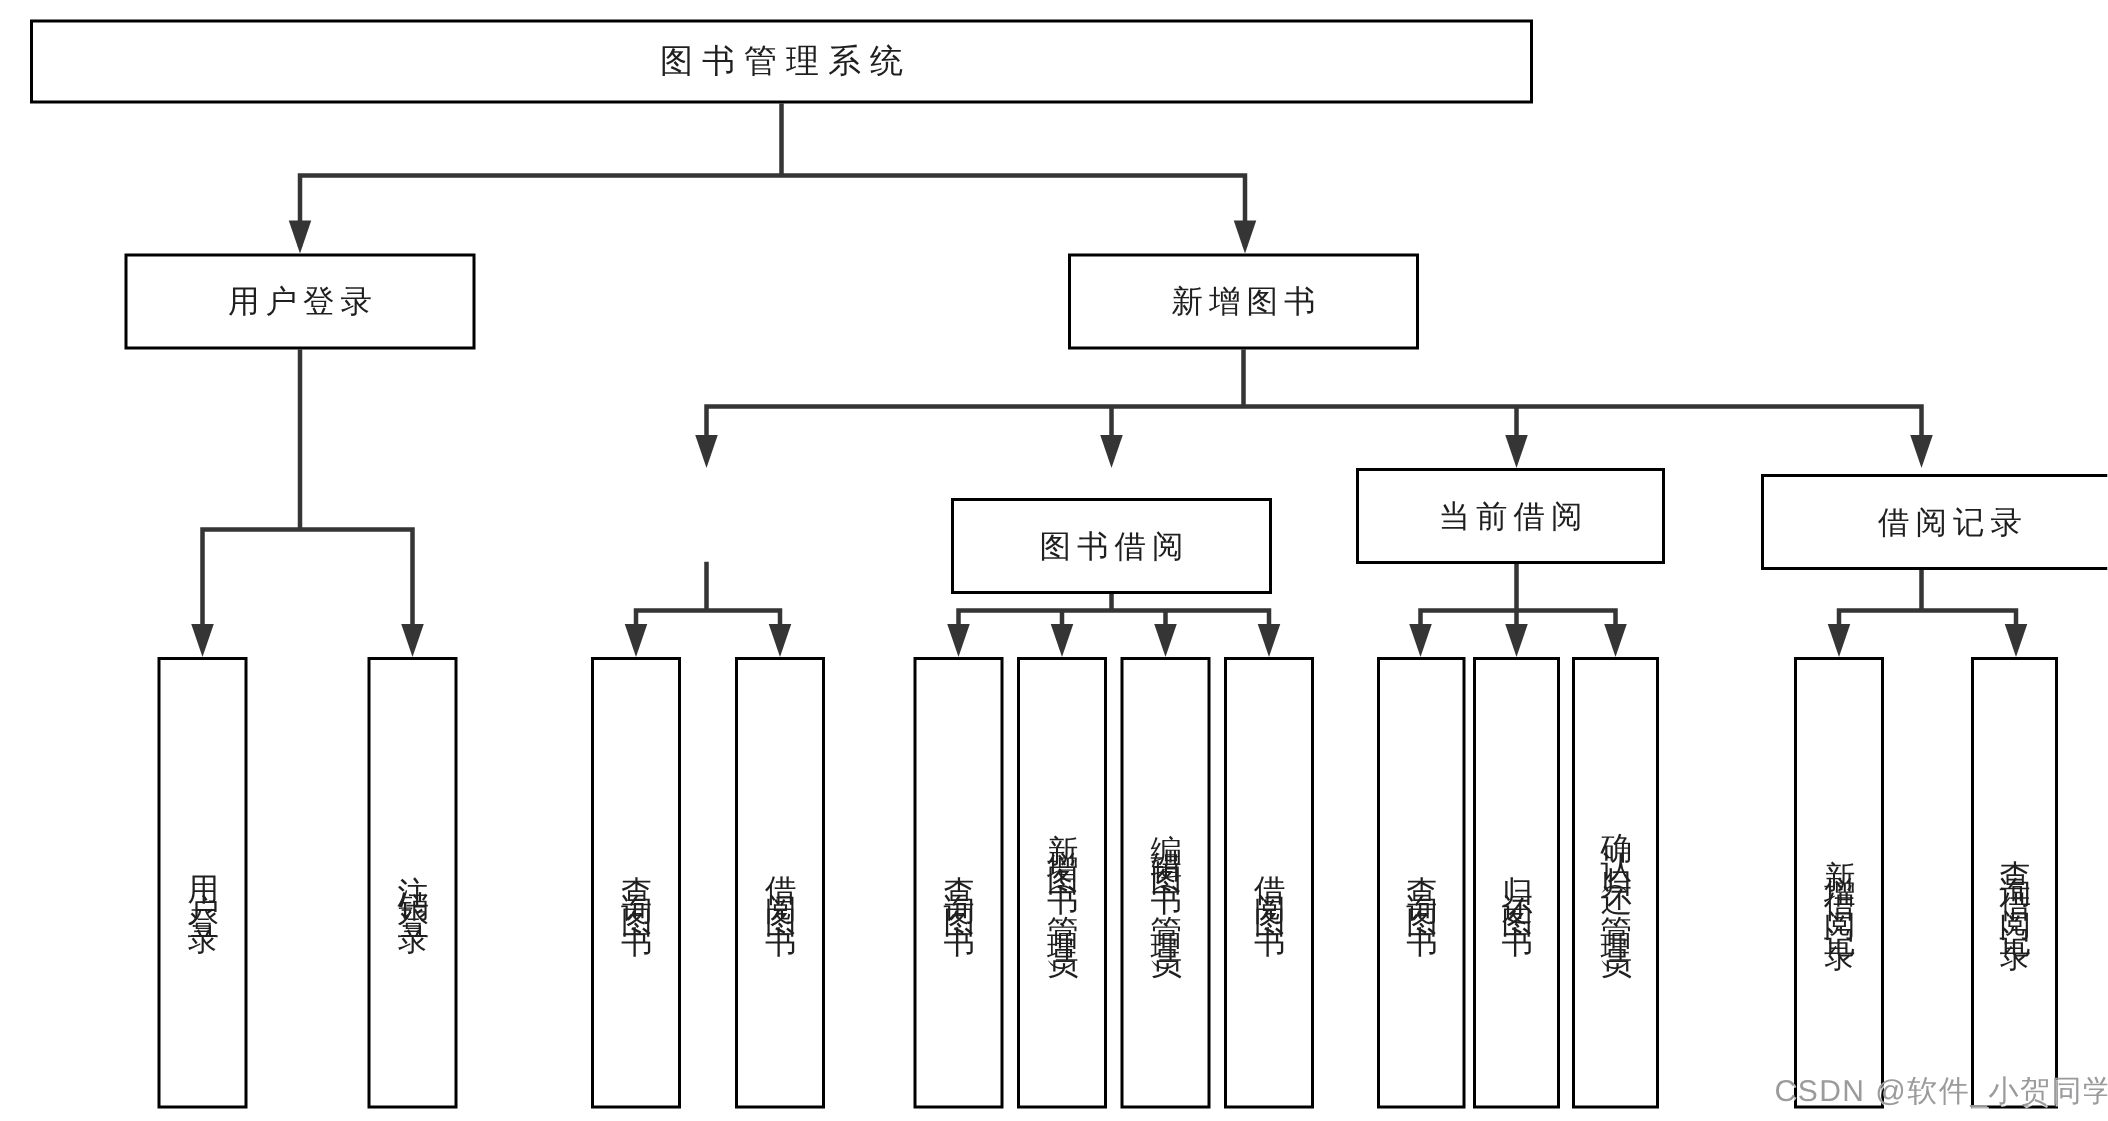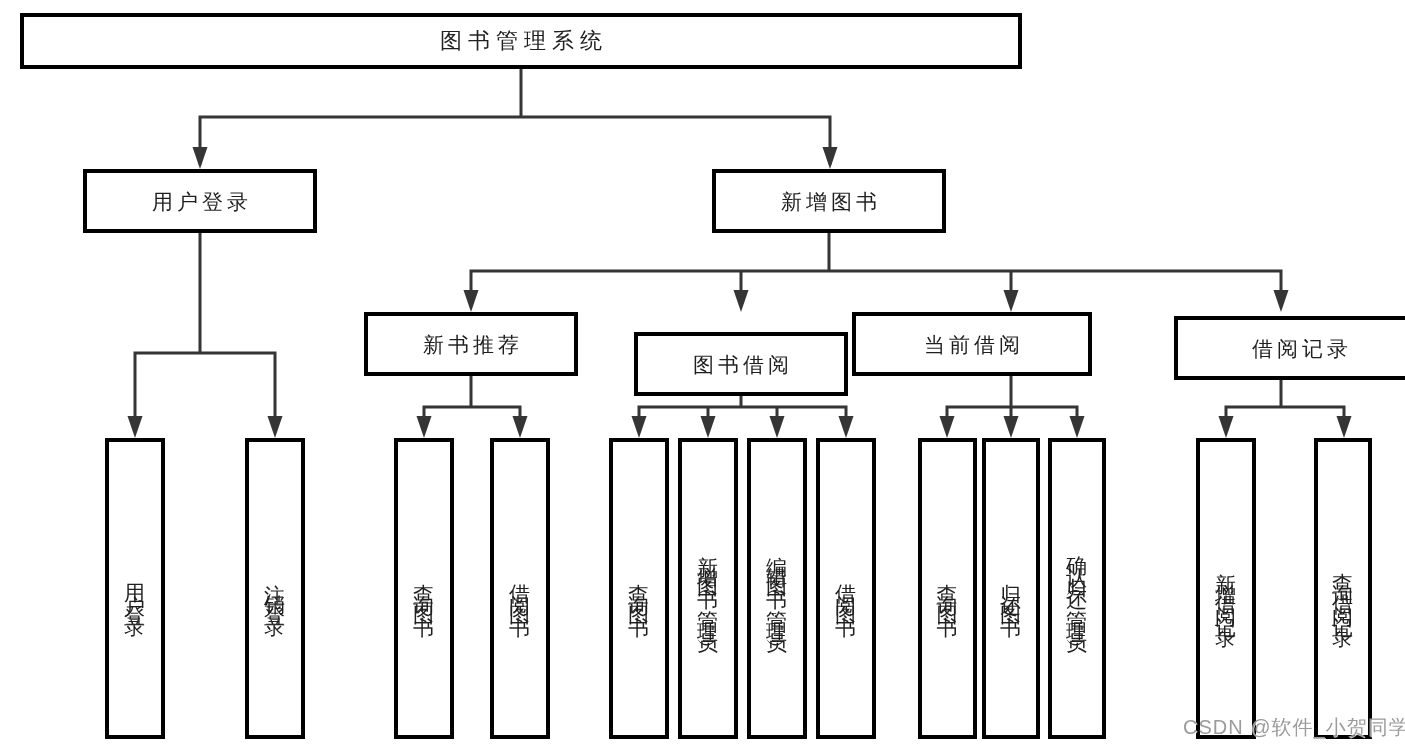--- a/index.html
+++ b/index.html
@@ -3,21 +3,21 @@
 <meta charset="utf-8">
 <style>
   * { margin:0; padding:0; box-sizing:border-box; }
   html,body { background:#ffffff; }
   body { font-family:"Liberation Sans", sans-serif; }
   .stage { position:relative; width:1405px; height:747px; background:#ffffff; overflow:hidden; }
   .connectors { position:absolute; left:0; top:0; width:1405px; height:747px; }
   .node {
     position:absolute;
     background:#ffffff;
-    border:4px solid #000000;
+    border:2px solid #000000;
     display:flex;
     align-items:center;
     justify-content:center;
     color:#1f1f1f;
     z-index:2;
   }
   .h-node span { font-size:21px; letter-spacing:4px; text-indent:4px; white-space:nowrap; line-height:1; }
   .root-node span { font-size:22px; letter-spacing:6px; text-indent:6px; }
   .leaf span {
     writing-mode:vertical-rl;
@@ -93,27 +93,24 @@
     <span>图书管理系统</span>
   </div>
 
   <div class="node h-node" style="left:83px; top:169px; width:234px; height:64px;">
     <span>用户登录</span>
   </div>
   <div class="node h-node" style="left:712px; top:169px; width:234px; height:64px;">
     <span>新增图书</span>
   </div>
 
-  <div class="node h-node" style="left:364px; top:312px; width:214px; height:64px;">
-    <span>新书推荐</span>
-  </div>
   <div class="node h-node" style="left:634px; top:312px; width:214px; height:64px;margin-top:20px;">
     <span>图书借阅</span>
   </div>
-  <div class="node h-node" style="left:852px; top:312px; width:240px; height:64px;">
+  <div class="node h-node" style="left:904px; top:312px; width:206px; height:64px;">
     <span>当前借阅</span>
   </div>
   <div class="node h-node" style="left:1174px; top:316px; width:252px; height:64px;">
     <span>借阅记录</span>
   </div>
 
   <div class="node leaf" style="left:105px; top:438px; width:60px; height:301px;">
     <span>用户登录</span>
   </div>
   <div class="node leaf" style="left:245px; top:438px; width:60px; height:301px;">

